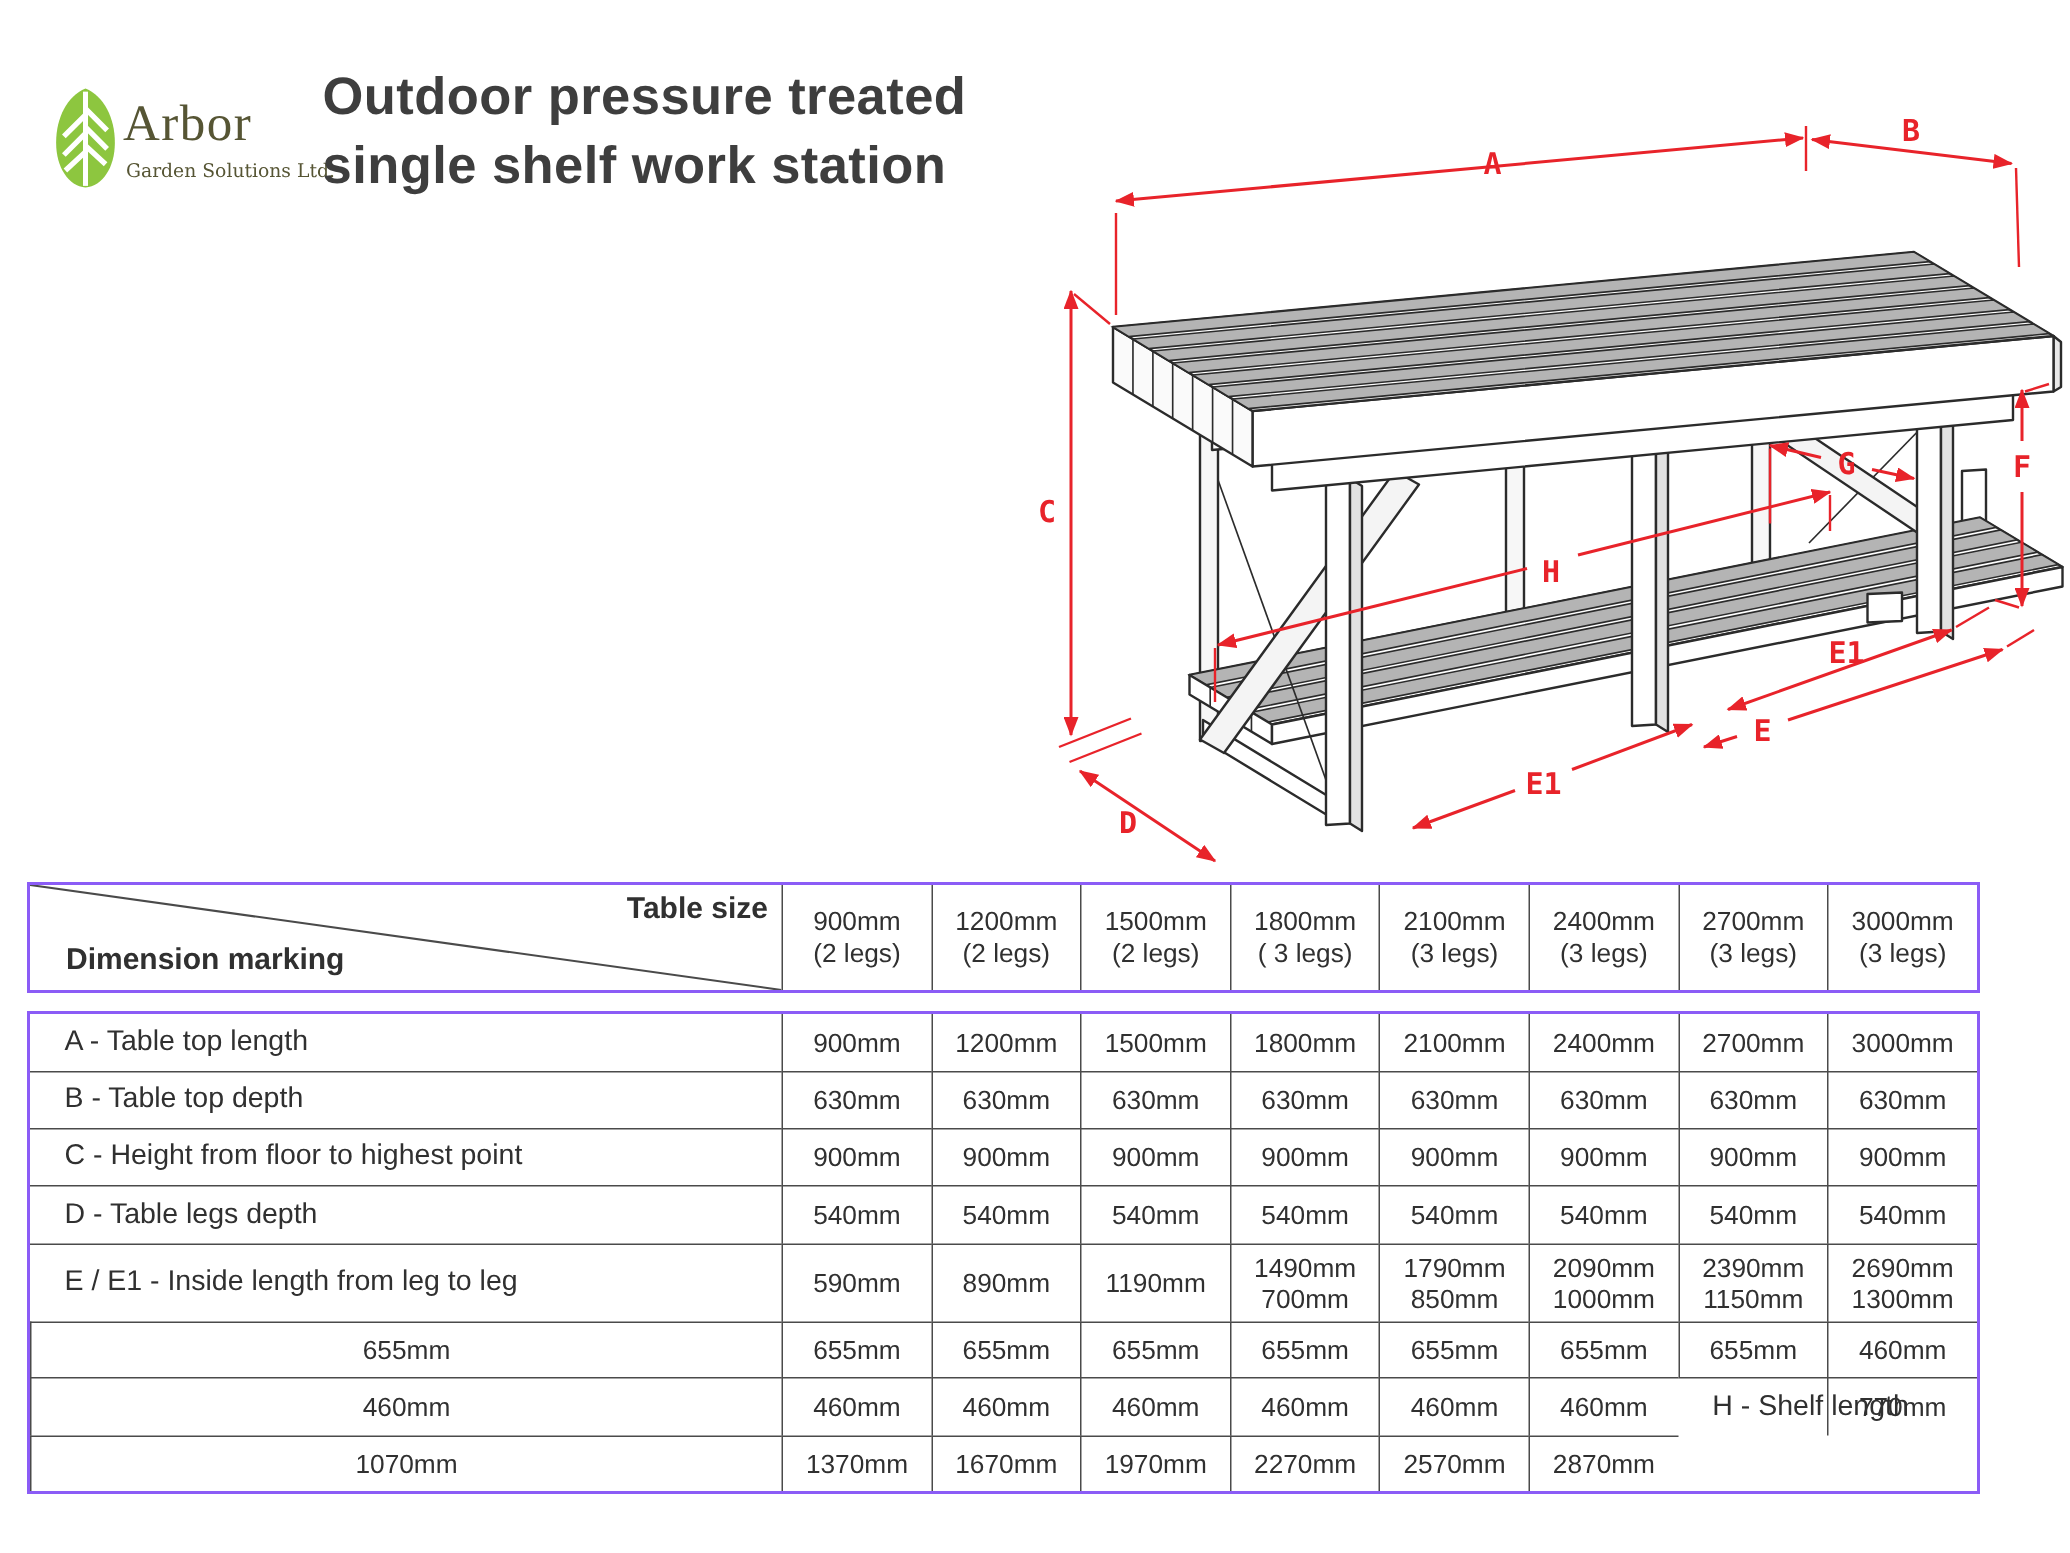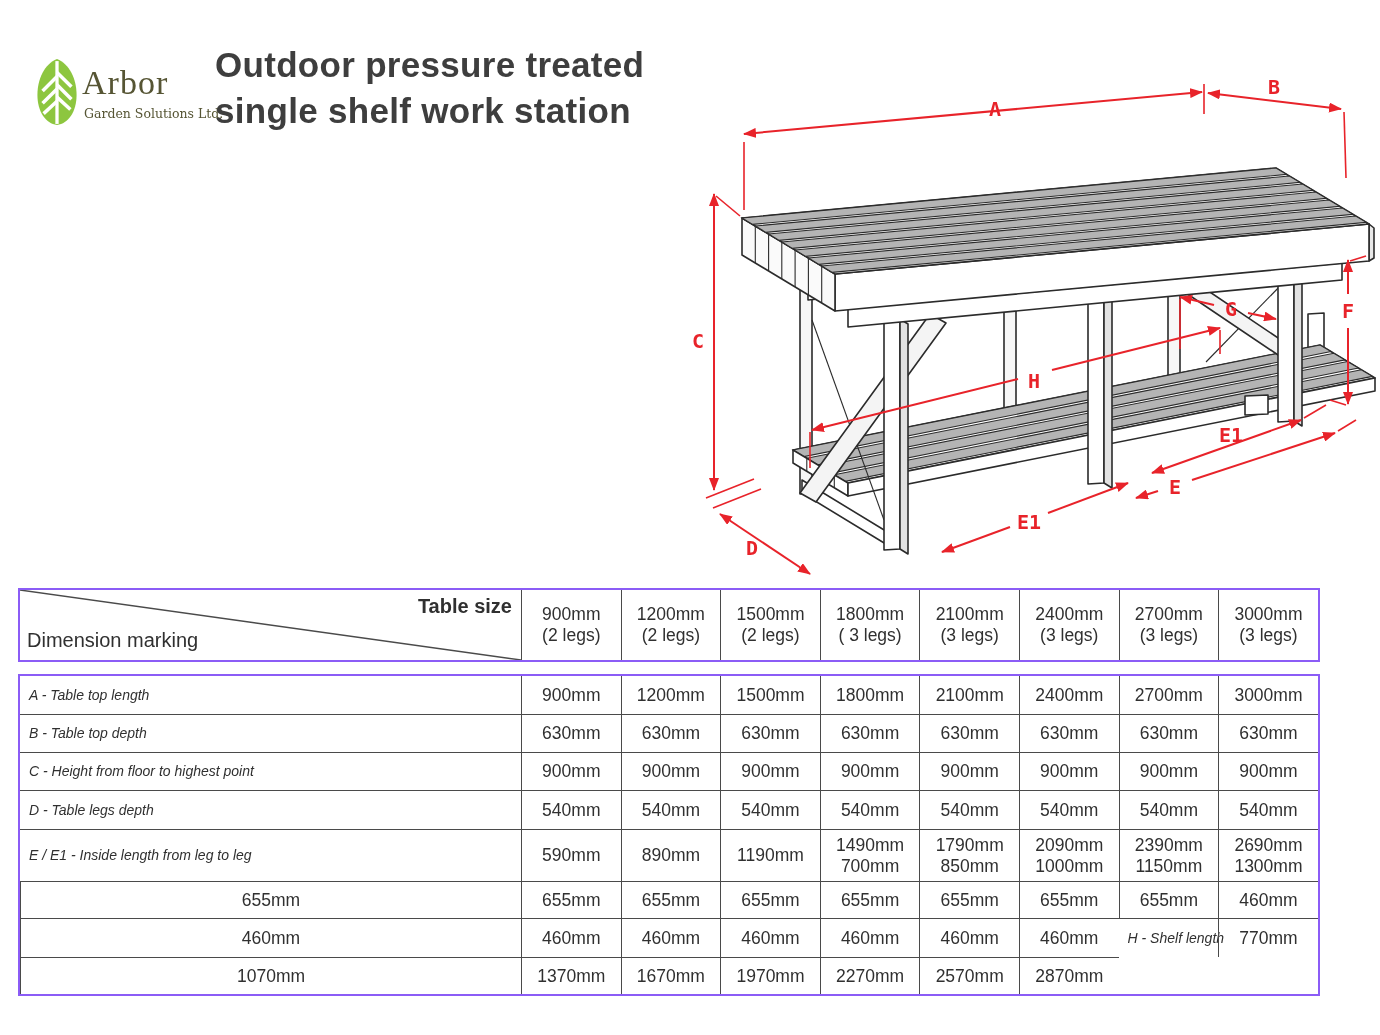--- a/index.html
+++ b/index.html
@@ -30,26 +30,26 @@
   
   .grid{position:absolute;left:18px;border:2px solid #8b5cf6;display:grid;
         grid-template-columns:501px repeat(8,99.6px);background:#fff;}
   .hdr-table{top:588px;height:70px;}
   .data-table{top:674px;grid-template-rows:38px 38px 38px 39px 52px 37px 39px 37px;}
   .cell{border-left:1.5px solid #4a4a4a;border-top:1.5px solid #4a4a4a;
         display:flex;align-items:center;justify-content:center;text-align:center;
         font-size:17.5px;white-space:pre-line;line-height:1.18;color:#303030;}
   .cell.nt{border-top:none;}
   .cell.nl{border-left:none;}
-  .rowlabel{justify-content:flex-start;text-align:left;padding-left:9px;
-            font-size:14px;white-space:nowrap;font-style:italic;}
+  .rowlabel{justify-content:flex-start;text-align:left;padding-left:23px;
+            font-size:19px;white-space:nowrap;}
   .corner{position:relative;border:none;}
   .corner svg{position:absolute;inset:0;width:100%;height:100%;}
   .corner .tsize{position:absolute;right:9px;top:5px;font-size:20px;font-weight:bold;}
-  .corner .dmark{position:absolute;left:7px;bottom:7px;font-size:20px;font-weight:normal;}
+  .corner .dmark{position:absolute;left:24px;bottom:7px;font-size:20px;font-weight:bold;}
 </style>
 </head>
 <body>
 
 <div class="logo">
   <svg class="leaf" width="42" height="68" viewBox="0 0 40 66">
     <path d="M20,1 C8,6 1,20 1,36 C1,52 9,64 20,65 C31,64 39,52 39,36 C39,20 32,6 20,1 Z" fill="#8dc63f"></path>
     <path d="M20,3 L20,64" stroke="#fff" stroke-width="3.2"></path>
     <path d="M20,18 L6,32 M20,30 L6,44 M20,42 L7,54 M20,14 L34,28 M20,26 L34,40 M20,38 L33,50" stroke="#fff" stroke-width="3.4"></path>
   </svg>

